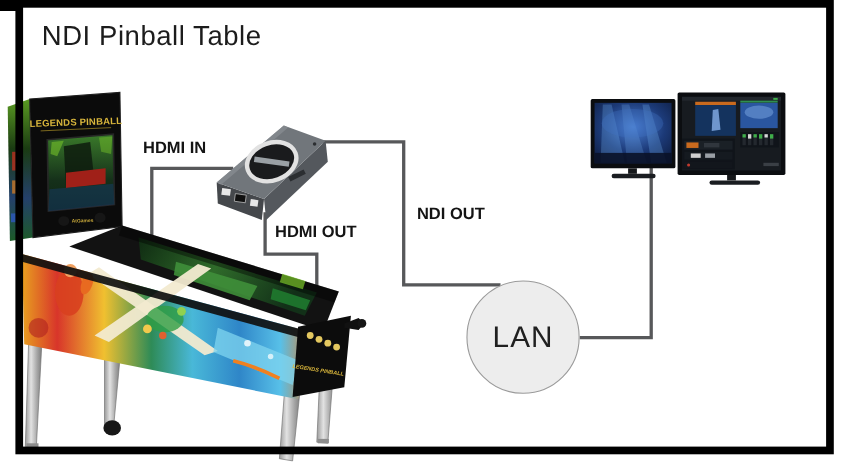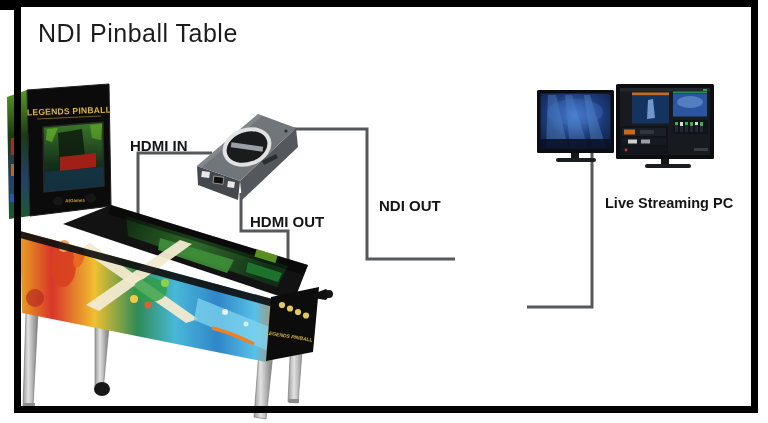--- a/index.html
+++ b/index.html
@@ -11,21 +11,21 @@
     position:absolute;left:14px;top:0;width:744px;height:413px;
     border:7px solid #000;box-sizing:border-box;background:transparent;pointer-events:none;
   }
   #frame-top-extend{position:absolute;left:0;top:0;width:16px;height:10px;background:#000;}
   #art{position:absolute;left:0;top:0;width:768px;height:423px;}
   .page-title{
     position:absolute;left:38px;top:19px;font-size:25px;font-weight:400;
     color:#1c1c1c;letter-spacing:.5px;white-space:nowrap;
   }
   .label{
-    position:absolute;font-size:15px;font-weight:bold;color:#141414;white-space:nowrap;margin-top:11px;
+    position:absolute;font-size:15px;font-weight:bold;color:#141414;white-space:nowrap;
   }
   #lbl-hdmi-in{left:130px;top:126px;}
   #lbl-hdmi-out{left:250px;top:202px;}
   #lbl-ndi-out{left:379px;top:186px;text-align:right;}
   #lbl-pc{left:605px;top:184px;font-size:14.5px;}
   #lan-node{
     position:absolute;left:424px;top:255px;width:103px;height:103px;border-radius:50%;
     background:#ededed;border:1.5px solid #9a9a9a;box-sizing:border-box;
     display:flex;align-items:center;justify-content:center;
     font-size:27px;color:#202020;letter-spacing:1px;
@@ -234,22 +234,24 @@
         <rect x="641" y="139.5" width="9" height="4" fill="#9aa0a6"></rect>
         <rect x="622" y="147" width="44" height="6" fill="#12161c"></rect>
         <circle cx="626" cy="150" r="1.4" fill="#c23a2e"></circle>
         <rect x="694" y="148" width="14" height="3" fill="#3a3f45"></rect>
         <rect x="661" y="159" width="8" height="5" fill="#15171a"></rect>
         <rect x="645" y="164" width="46" height="4" rx="2" fill="#1a1d21"></rect>
       </g>
     </g>
   </svg>
 
+  <div id="lan-node">
+    <span>LAN</span>
+  </div>
 
   <div class="page-title">NDI Pinball Table</div>
   <div class="label" id="lbl-hdmi-in">HDMI IN</div>
   <div class="label" id="lbl-hdmi-out">HDMI OUT</div>
   <div class="label" id="lbl-ndi-out">NDI OUT</div>
-  <div class="label" id="lbl-pc">Live Streaming PC</div>
 
   <div id="frame"></div>
   <div id="frame-top-extend"></div>
 </div>
 
 </body></html>

